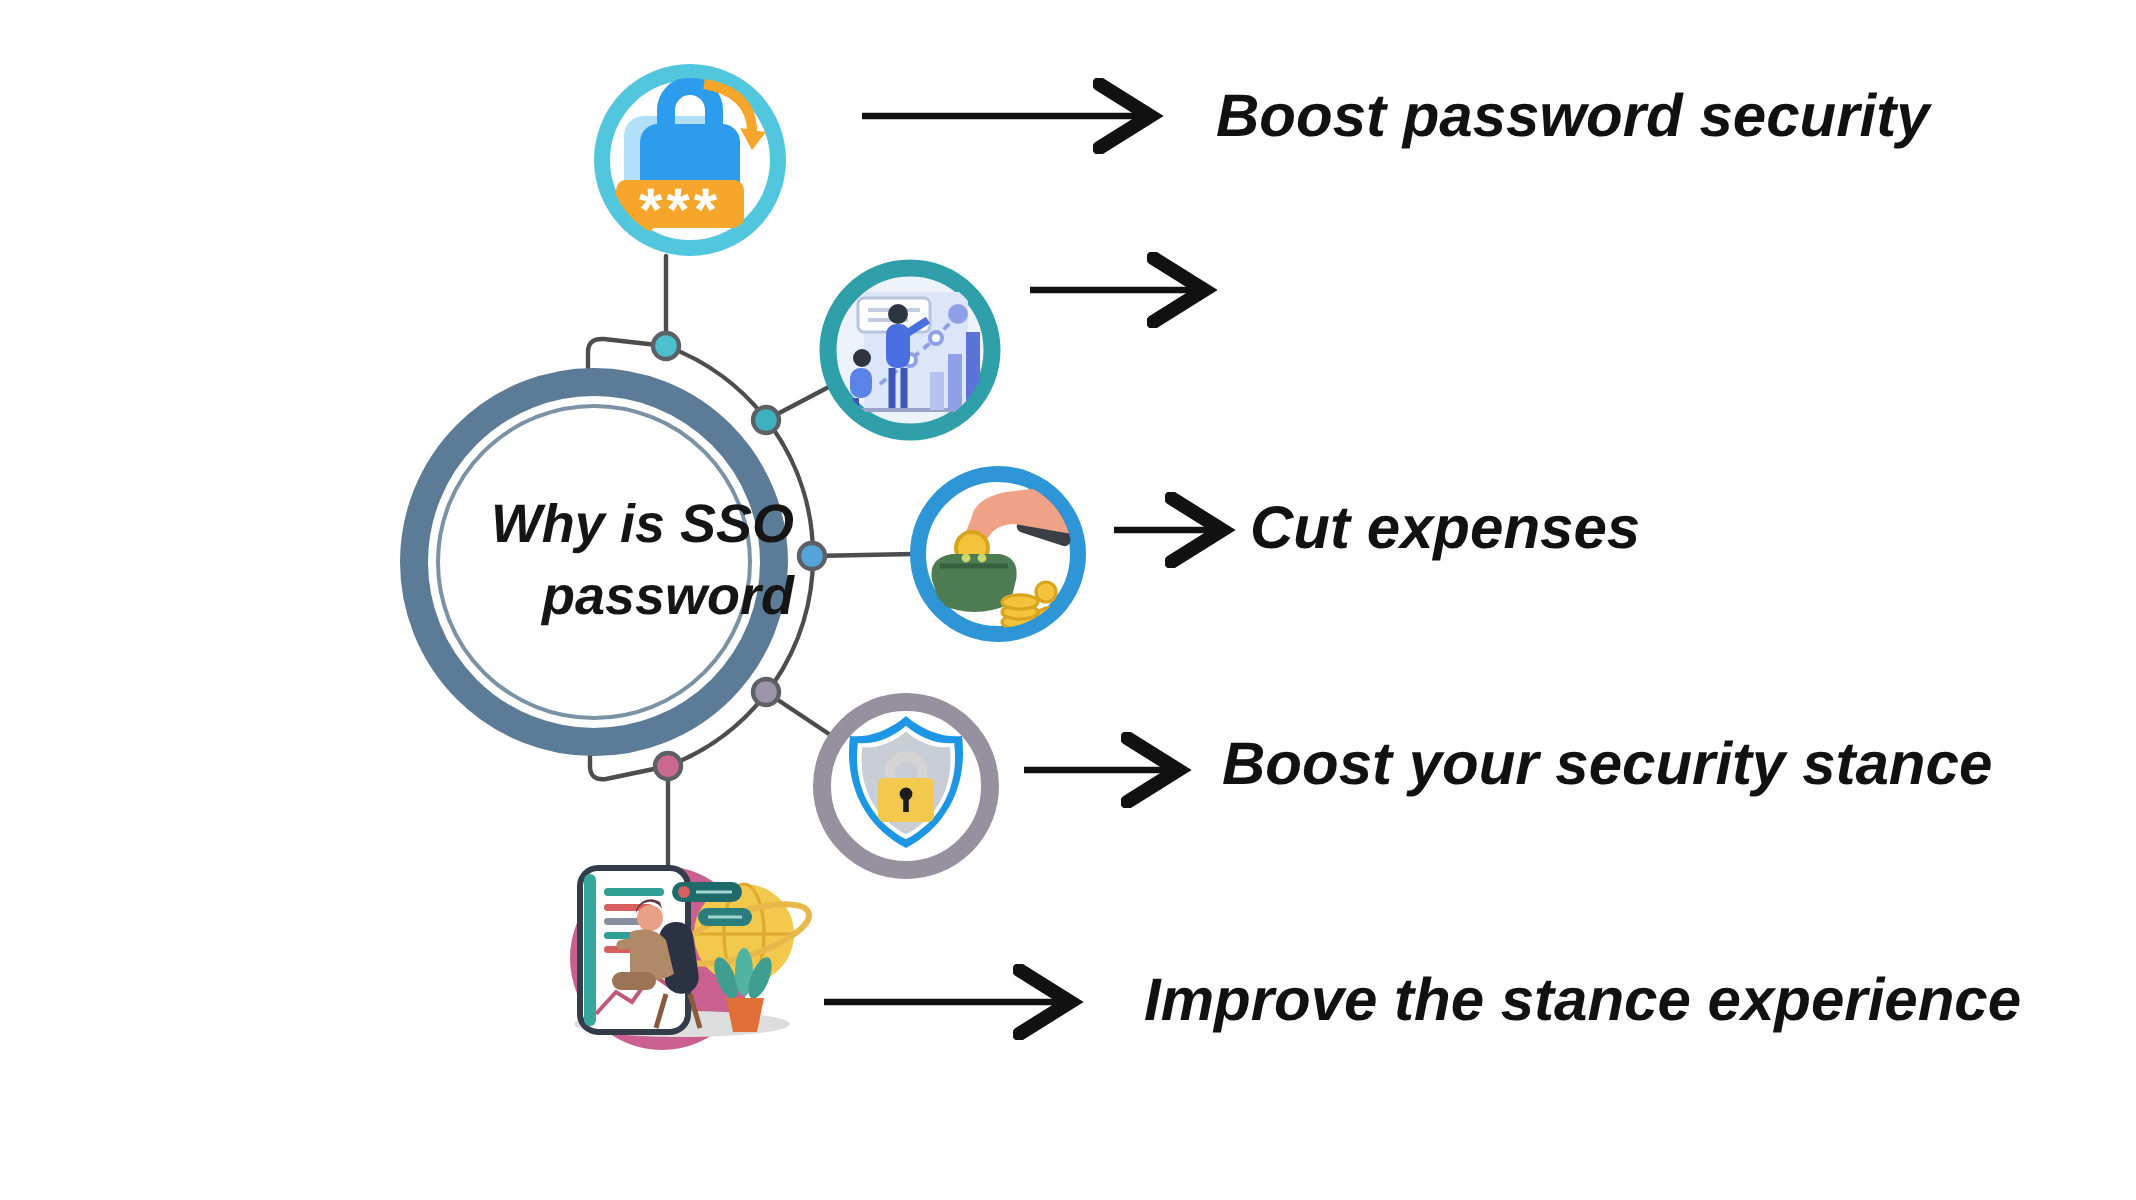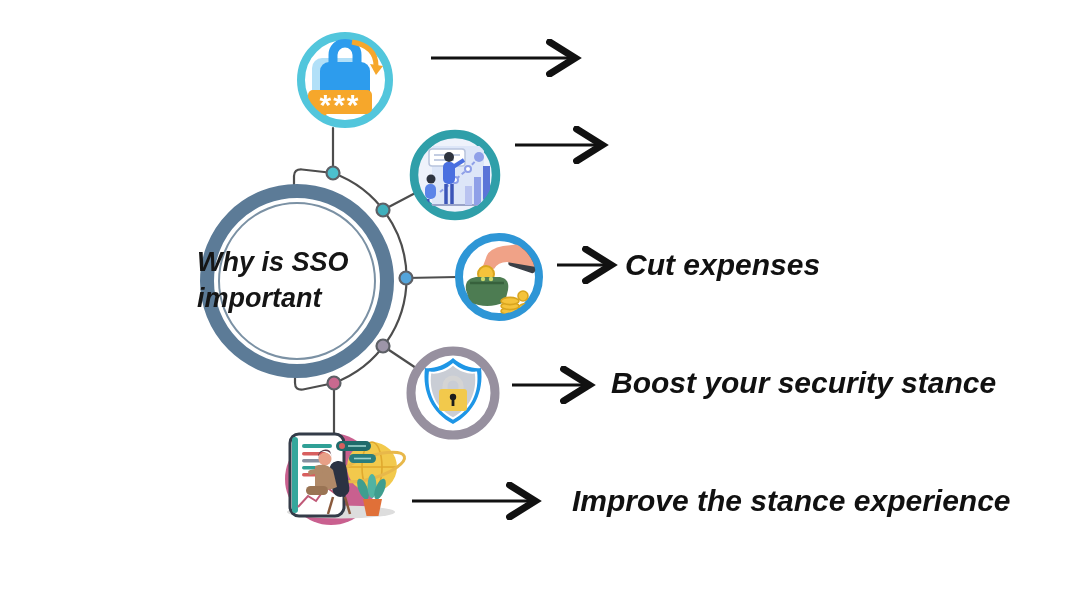--- a/index.html
+++ b/index.html
@@ -6,21 +6,21 @@
   .canvas{
     position:relative;
     width:1068px;height:600px;
     background:#ffffff;
     overflow:hidden;
     font-family:"Liberation Sans", sans-serif;
   }
   svg{position:absolute;left:0;top:0;}
   .center-text{
     position:absolute;left:197px;top:184px;width:200px;height:194px;
-    display:flex;flex-direction:column;align-items:flex-start;justify-content:center;
+    display:flex;flex-direction:column;align-items:flex-end;justify-content:center;
     font-style:italic;font-weight:bold;font-size:27px;line-height:1.32;
     color:#151515;text-align:center;
   }
   .branch-label{
     position:absolute;
     transform:translateY(-50%);
     font-style:italic;font-weight:bold;font-size:30px;
     color:#111;white-space:nowrap;
   }
   .lbl-1{left:608px;top:59px;}
@@ -211,20 +211,21 @@
       <line x1="431" y1="58" x2="572" y2="58" marker-end="url(#ah)"></line>
       <line x1="515" y1="145" x2="599" y2="145" marker-end="url(#ah)"></line>
       <line x1="557" y1="265" x2="608" y2="265" marker-end="url(#ah)"></line>
       <line x1="512" y1="385" x2="586" y2="385" marker-end="url(#ah)"></line>
       <line x1="412" y1="501" x2="532" y2="501" marker-end="url(#ah)"></line>
     </g>
   </svg>
 
   <div class="center-text">
     <span>Why is SSO</span>
-    <span>important</span>
+    <span>password</span>
   </div>
 
+  <div class="branch-label lbl-1">Boost password security</div>
   <div class="branch-label lbl-3">Cut expenses</div>
   <div class="branch-label lbl-4">Boost your security stance</div>
   <div class="branch-label lbl-5">Improve the stance experience</div>
 
 </div>
 
 </body></html>

